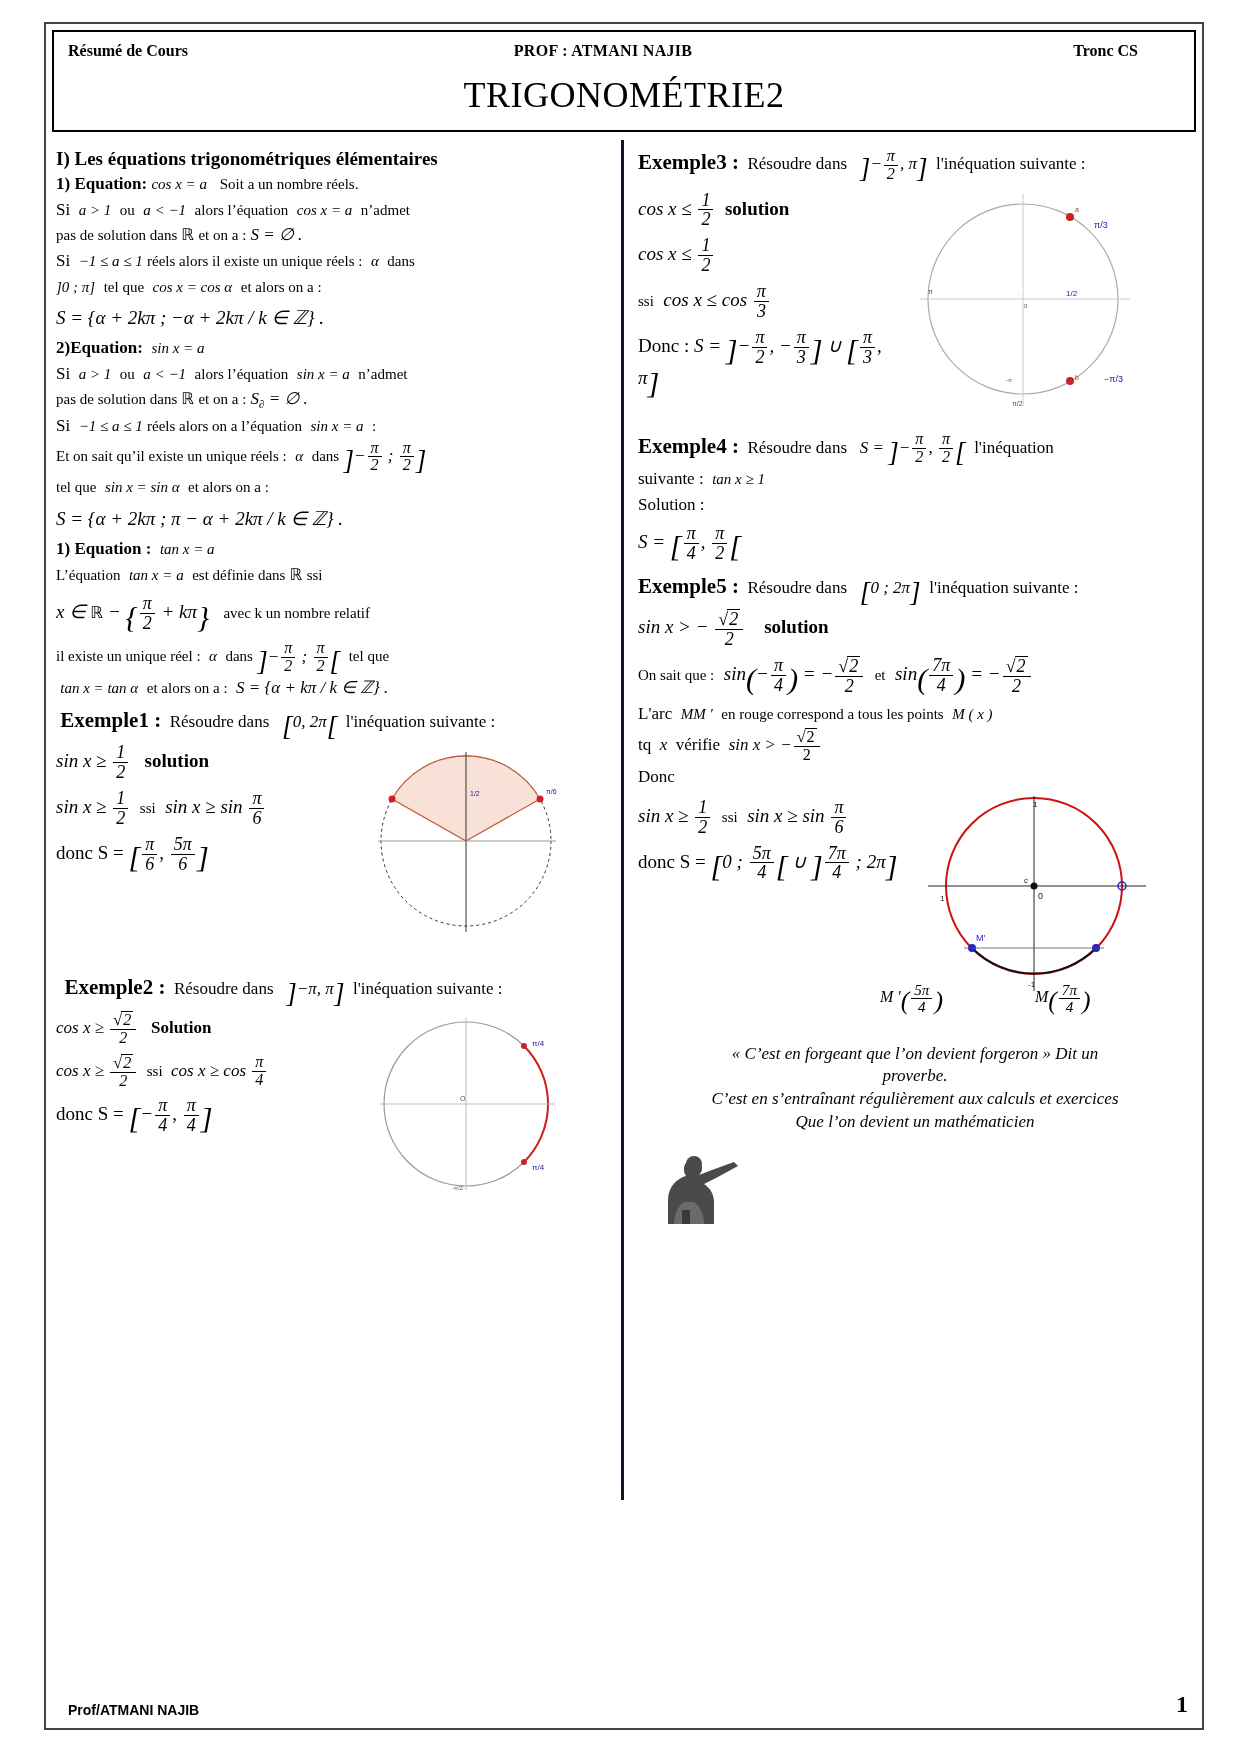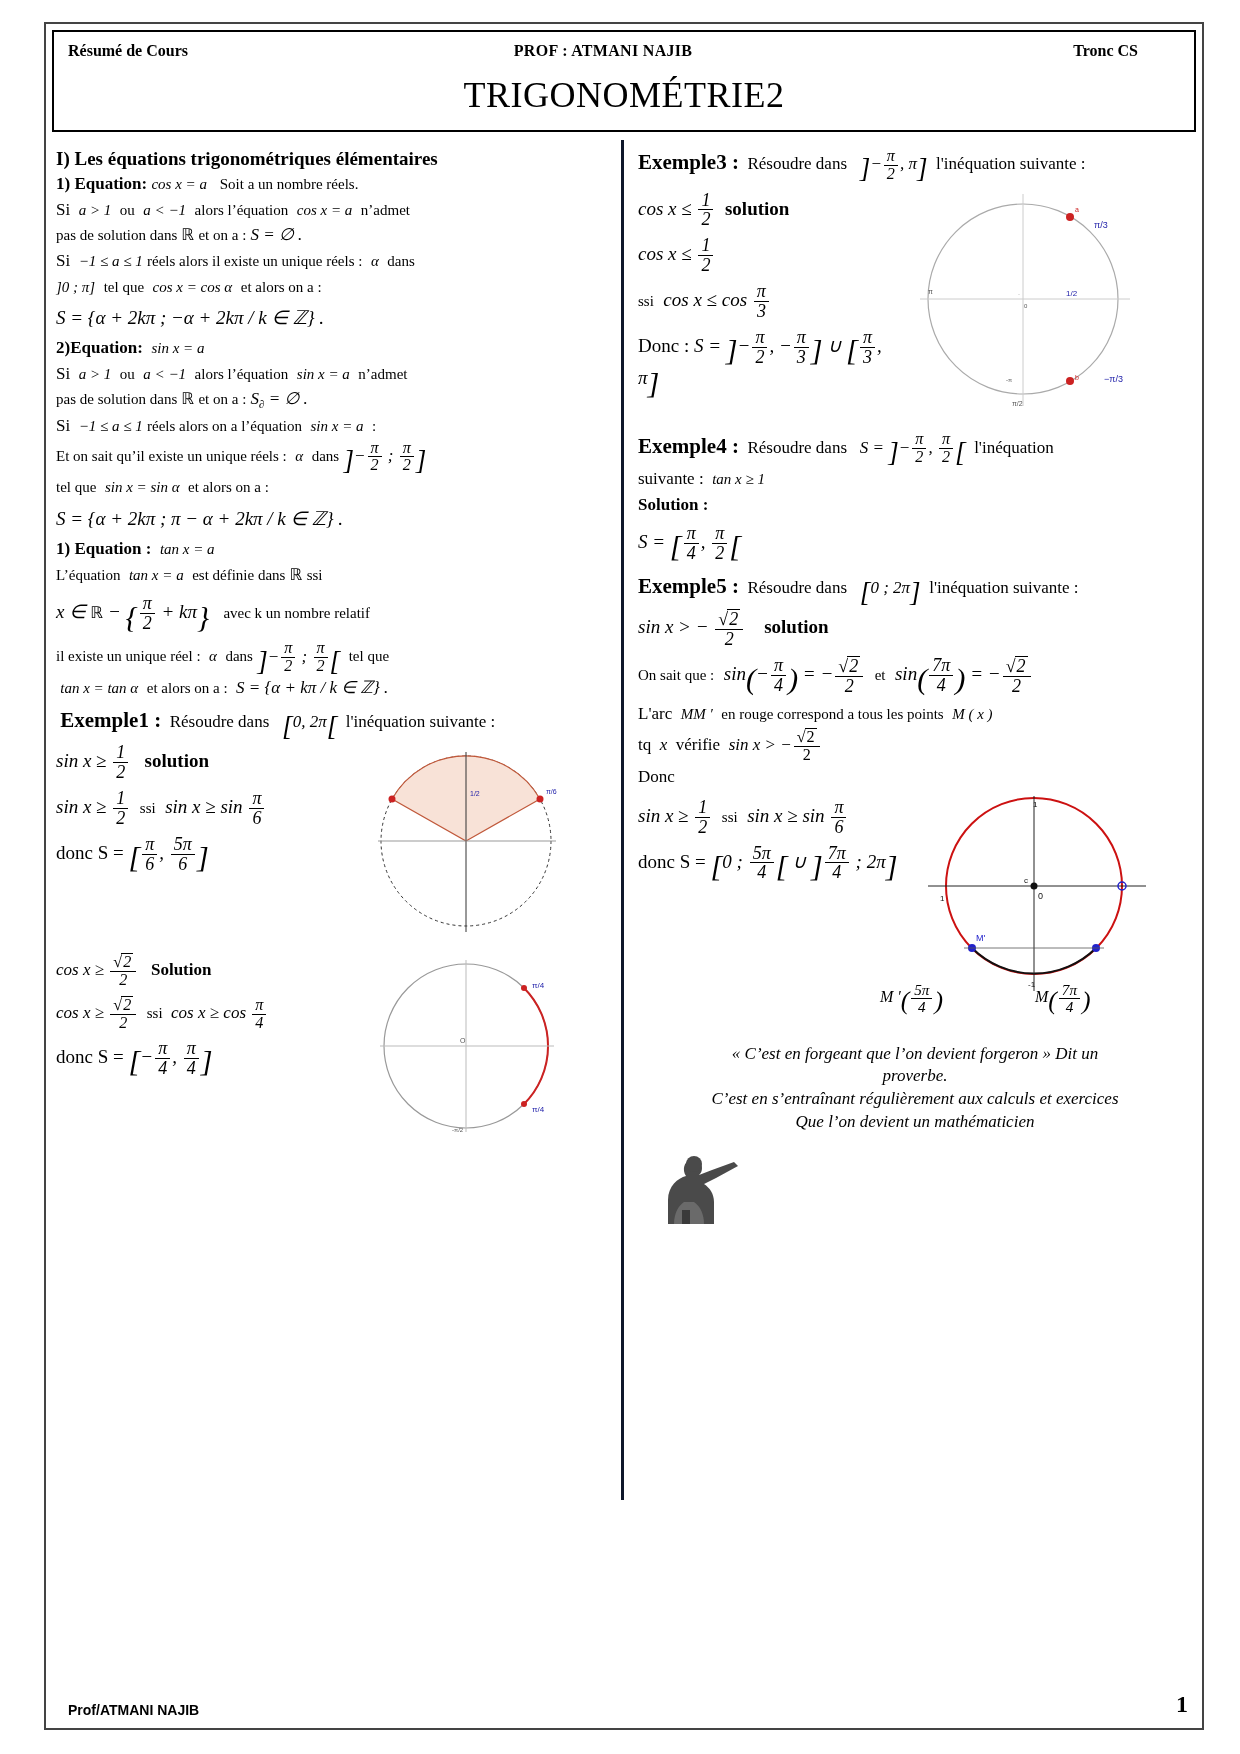--- a/index.html
+++ b/index.html
@@ -67,21 +67,21 @@
   h2.sec{
     font-size:19px;
     font-weight:bold;
     margin:2px 0 2px 0;
   }
   .ln{
     font-size:17px;
     line-height:1.45;
     margin:1px 0;
   }
-  .ln.bold{font-weight:bold;}
+  .ln.bold{font-weight:normal;}
   .mi{font-style:italic;font-family:"Liberation Serif",serif;}
   .mathbb{font-family:"DejaVu Sans",sans-serif;font-size:16px;}
   .big{font-size:15px;}
   .exh{font-size:21px;font-weight:bold;}
   .small{font-size:15px;}
   sub{font-size:.65em;}
   
   .frac{
     display:inline-block;
     vertical-align:middle;
@@ -308,20 +308,28 @@
               <line x1="110" y1="16" x2="110" y2="196" stroke="#333" stroke-width="1"></line>
               <line x1="22" y1="105" x2="200" y2="105" stroke="#999" stroke-width="1"></line>
               <circle cx="184" cy="63" r="3.5" fill="#cc2222"></circle>
               <circle cx="36" cy="63" r="3.5" fill="#cc2222"></circle>
               <text x="190" y="58" font-size="7" fill="#2222aa" font-family="'Liberation Sans',sans-serif">π/6</text>
               <text x="114" y="60" font-size="7" fill="#2222aa" font-family="'Liberation Sans',sans-serif">1/2</text>
             </svg>
           </div>
         </div>
 
+        <div class="ln" style="margin-top:26px">
+          &nbsp;&nbsp;<span class="exh">Exemple2 :</span>
+          &nbsp;<span>Résoudre dans</span>
+          &nbsp;<span class="mi">
+            <span class="bigbr">]</span>−π, π<span class="bigbr">]</span>
+          </span>
+          &nbsp;<span>l'inéquation suivante :</span>
+        </div>
 
         <div style="display:flex;align-items:flex-start;">
           <div style="width:54%">
             <div class="eqblock mi" style="font-size:17px">
               <span>cos x ≥</span>
               <span class="frac"><span class="num"><span class="rad"></span><span class="sqrt">2</span></span><span class="den">2</span></span>
               &nbsp;&nbsp;<b style="font-style:normal">Solution</b>
             </div>
             <div class="eqblock mi" style="font-size:17px">
               <span>cos x ≥</span>

